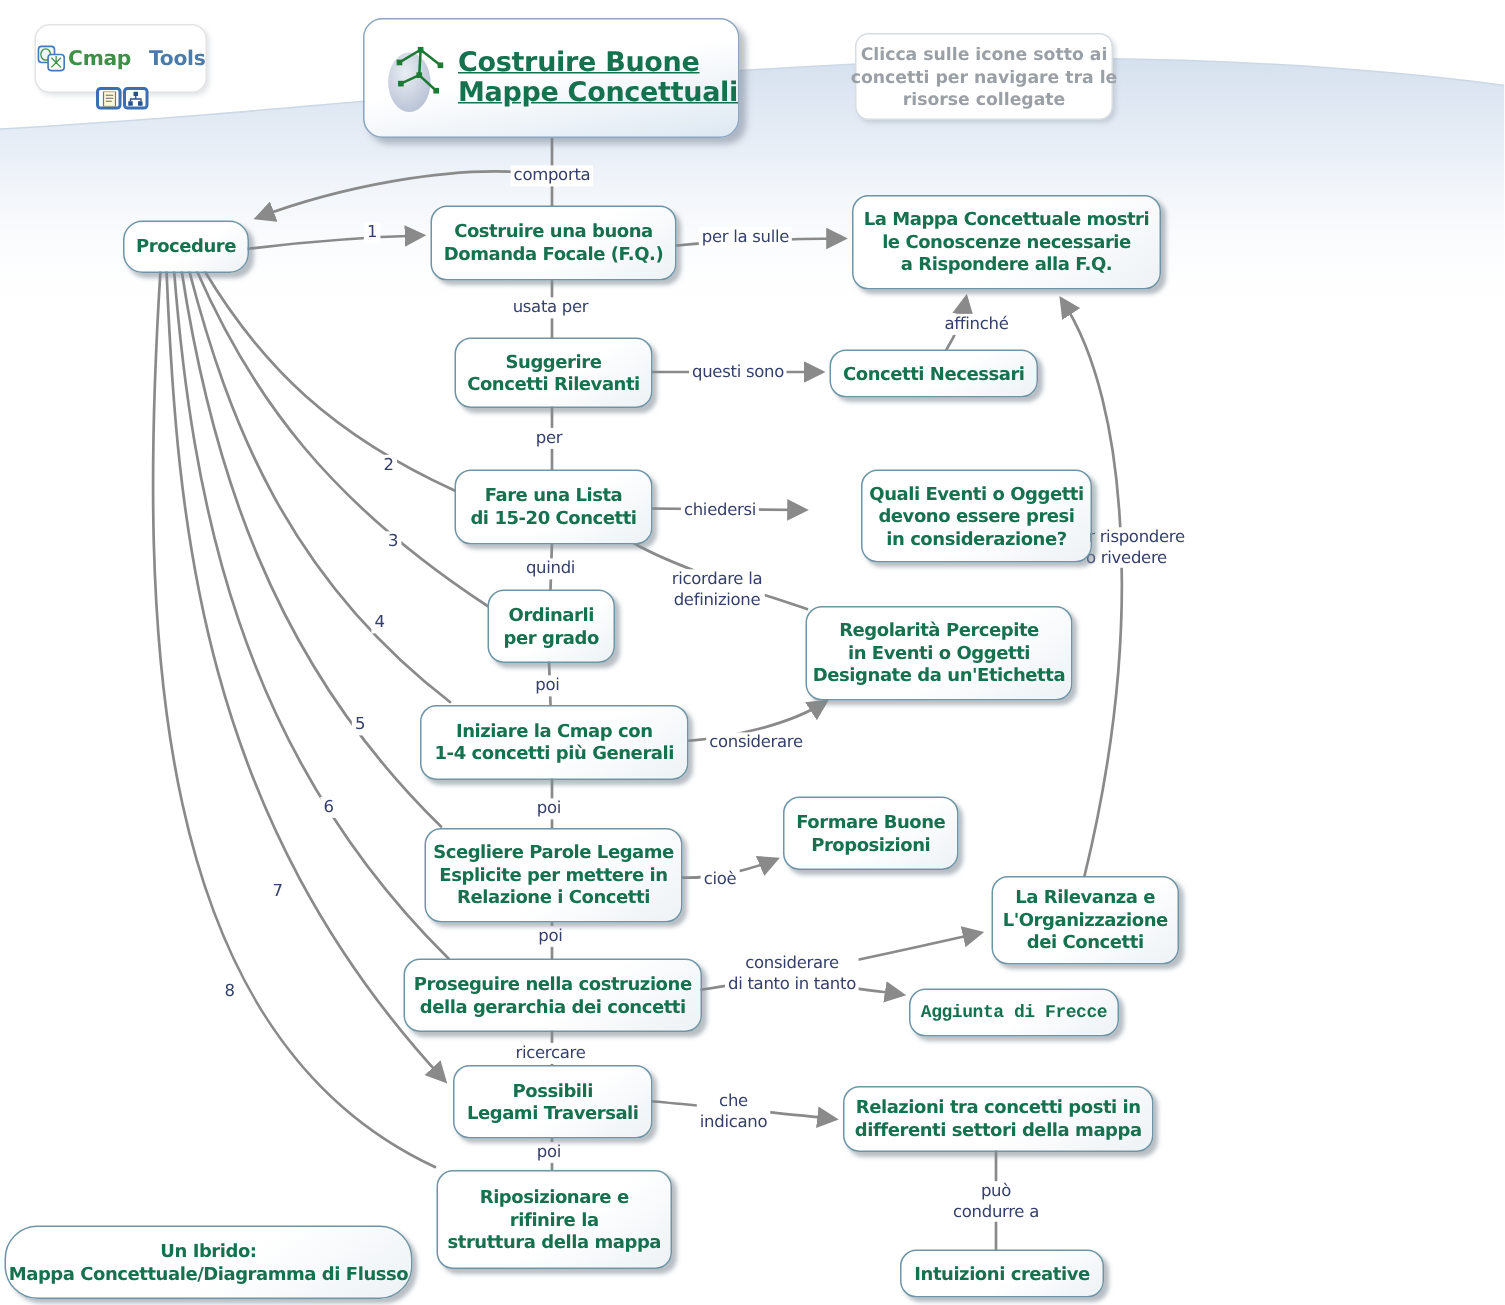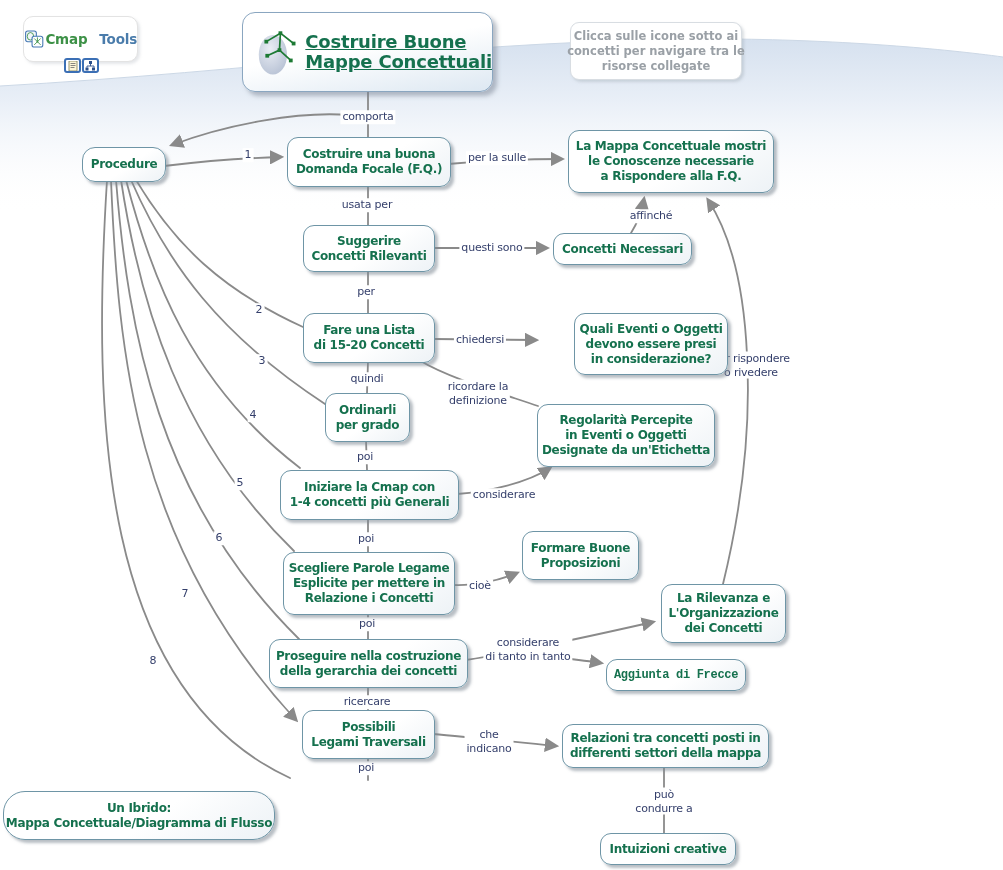--- a/index.html
+++ b/index.html
@@ -171,21 +171,24 @@
   <div class="node" style="left:661px;top:584px;width:123px;height:57px;"><span>La Rilevanza e
 L'Organizzazione
 dei Concetti</span></div>
   <div class="node" style="left:269px;top:639px;width:197px;height:47px;"><span>Proseguire nella costruzione
 della gerarchia dei concetti</span></div>
   <div class="node" style="left:606px;top:659px;width:138px;height:30px;font-family:Liberation Mono, monospace;"><span>Aggiunta di Frecce</span></div>
   <div class="node" style="left:302px;top:710px;width:131px;height:47px;"><span>Possibili
 Legami Traversali</span></div>
   <div class="node" style="left:562px;top:724px;width:205px;height:42px;"><span>Relazioni tra concetti posti in
 differenti settori della mappa</span></div>
-  <div class="node" style="left:3px;top:791px;width:270px;height:47px;border-radius:22px;"><span>Un Ibrido:
+  <div class="node" style="left:291px;top:780px;width:155px;height:64px;"><span>Riposizionare e
+rifinire la
+struttura della mappa</span></div>
+  <div class="node" style="left:3px;top:817px;width:270px;height:47px;border-radius:22px;"><span>Un Ibrido:
 Mappa Concettuale/Diagramma di Flusso</span></div>
   <div class="node" style="left:600px;top:833px;width:134px;height:30px;"><span>Intuizioni creative</span></div>
 
   <div class="lab" style="left:368px;top:117px;">comporta</div>
   <div class="lab" style="left:248px;top:155px;">1</div>
   <div class="lab" style="left:497px;top:158px;">per la sulle</div>
   <div class="lab" style="left:367px;top:205px;">usata per</div>
   <div class="lab" style="left:492px;top:248px;">questi sono</div>
   <div class="lab" style="left:651px;top:216px;">affinché</div>
   <div class="lab" style="left:366px;top:292px;">per</div>

